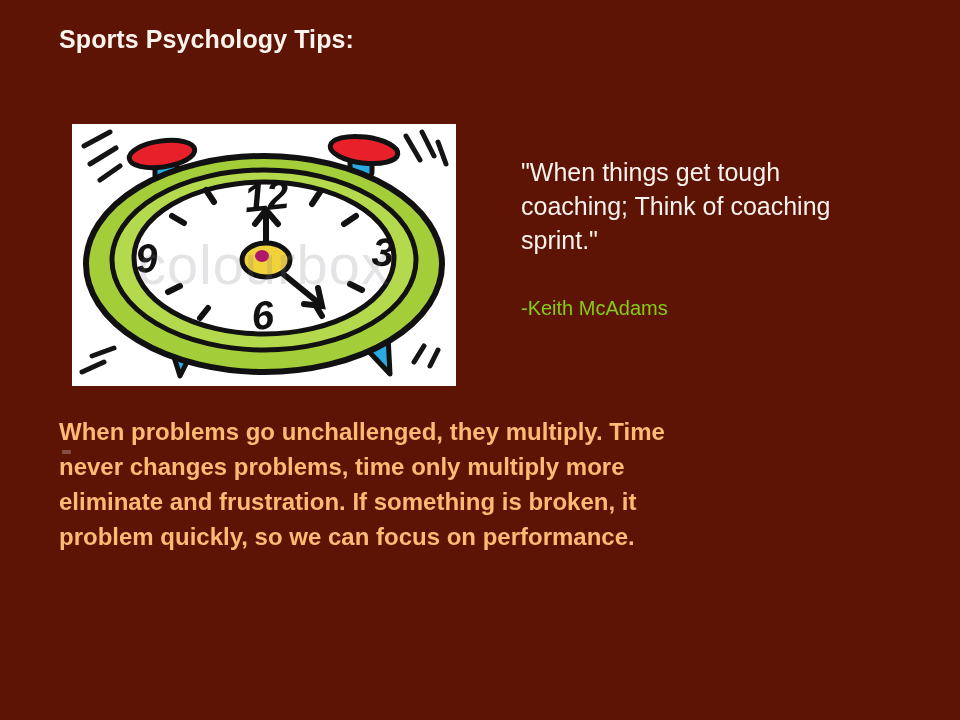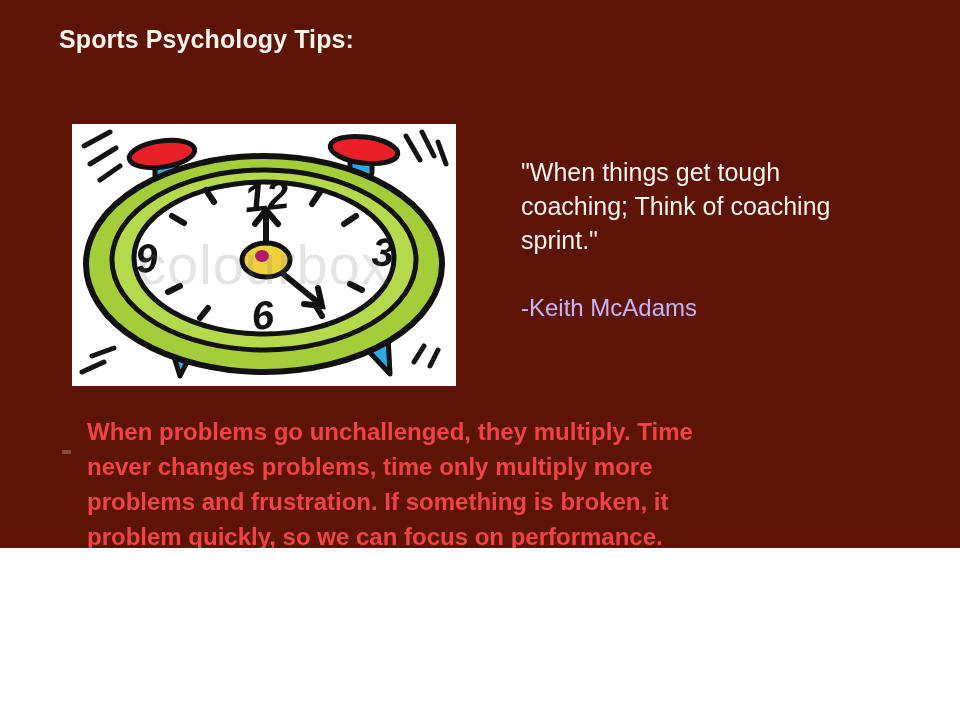--- a/index.html
+++ b/index.html
@@ -8,21 +8,21 @@
   }
   body {
     width: 960px;
     height: 720px;
     overflow: hidden;
     font-family: "Liberation Sans", sans-serif;
   }
   #slide {
     position: relative;
     width: 960px;
-    height: 548px;
+    height: 720px;
     background: #5E1405;
     overflow: hidden;
   }
 
   
   #title-block {
     position: absolute;
     left: 59px;
     top: 24px;
     width: 860px;
@@ -79,41 +79,40 @@
     font-size: 25px;
     line-height: 34px;
     color: #F7F2EC;
     white-space: nowrap;
   }
   #quote-gap {
     height: 34px;
   }
   #quote-attribution {
     font-family: "Liberation Sans", sans-serif;
-    font-size: 24px;
+    font-size: 20px;
     line-height: 34px;
-    color: #c4b5fd;
+    color: #84cc16;
     white-space: nowrap;
   }
 
   
   #body-block {
     position: absolute;
     left: 59px;
     top: 414px;
     width: 870px;
   }
   .body-line {
     font-family: "Liberation Sans", sans-serif;
     font-weight: bold;
     font-size: 24px;
     line-height: 35px;
-    color: #ef4444;
-    white-space: nowrap;
-    margin-left: 28px;
+    color: #fdba74;
+    white-space: nowrap;
   }
   #stray-mark {
     position: absolute;
     left: 3px;
     top: 36px;
     width: 9px;
     height: 4px;
     background: rgba(180,150,140,0.45);
     border-radius: 1px;
   }
@@ -205,17 +204,17 @@
     <div class="quote-line">coaching; Think of coaching</div>
     <div class="quote-line">sprint."</div>
     <div id="quote-gap"></div>
     <div id="quote-attribution">-Keith McAdams</div>
   </div>
 
   <div id="body-block">
     <div id="stray-mark"></div>
     <div class="body-line">When problems go unchallenged, they multiply. Time</div>
     <div class="body-line">never changes problems, time only multiply more</div>
-    <div class="body-line">problems and frustration.  If something is broken, it</div>
+    <div class="body-line">eliminate and frustration.  If something is broken, it</div>
     <div class="body-line">problem quickly, so we can focus on performance.</div>
   </div>
 
 </div>
 
 </body></html>

